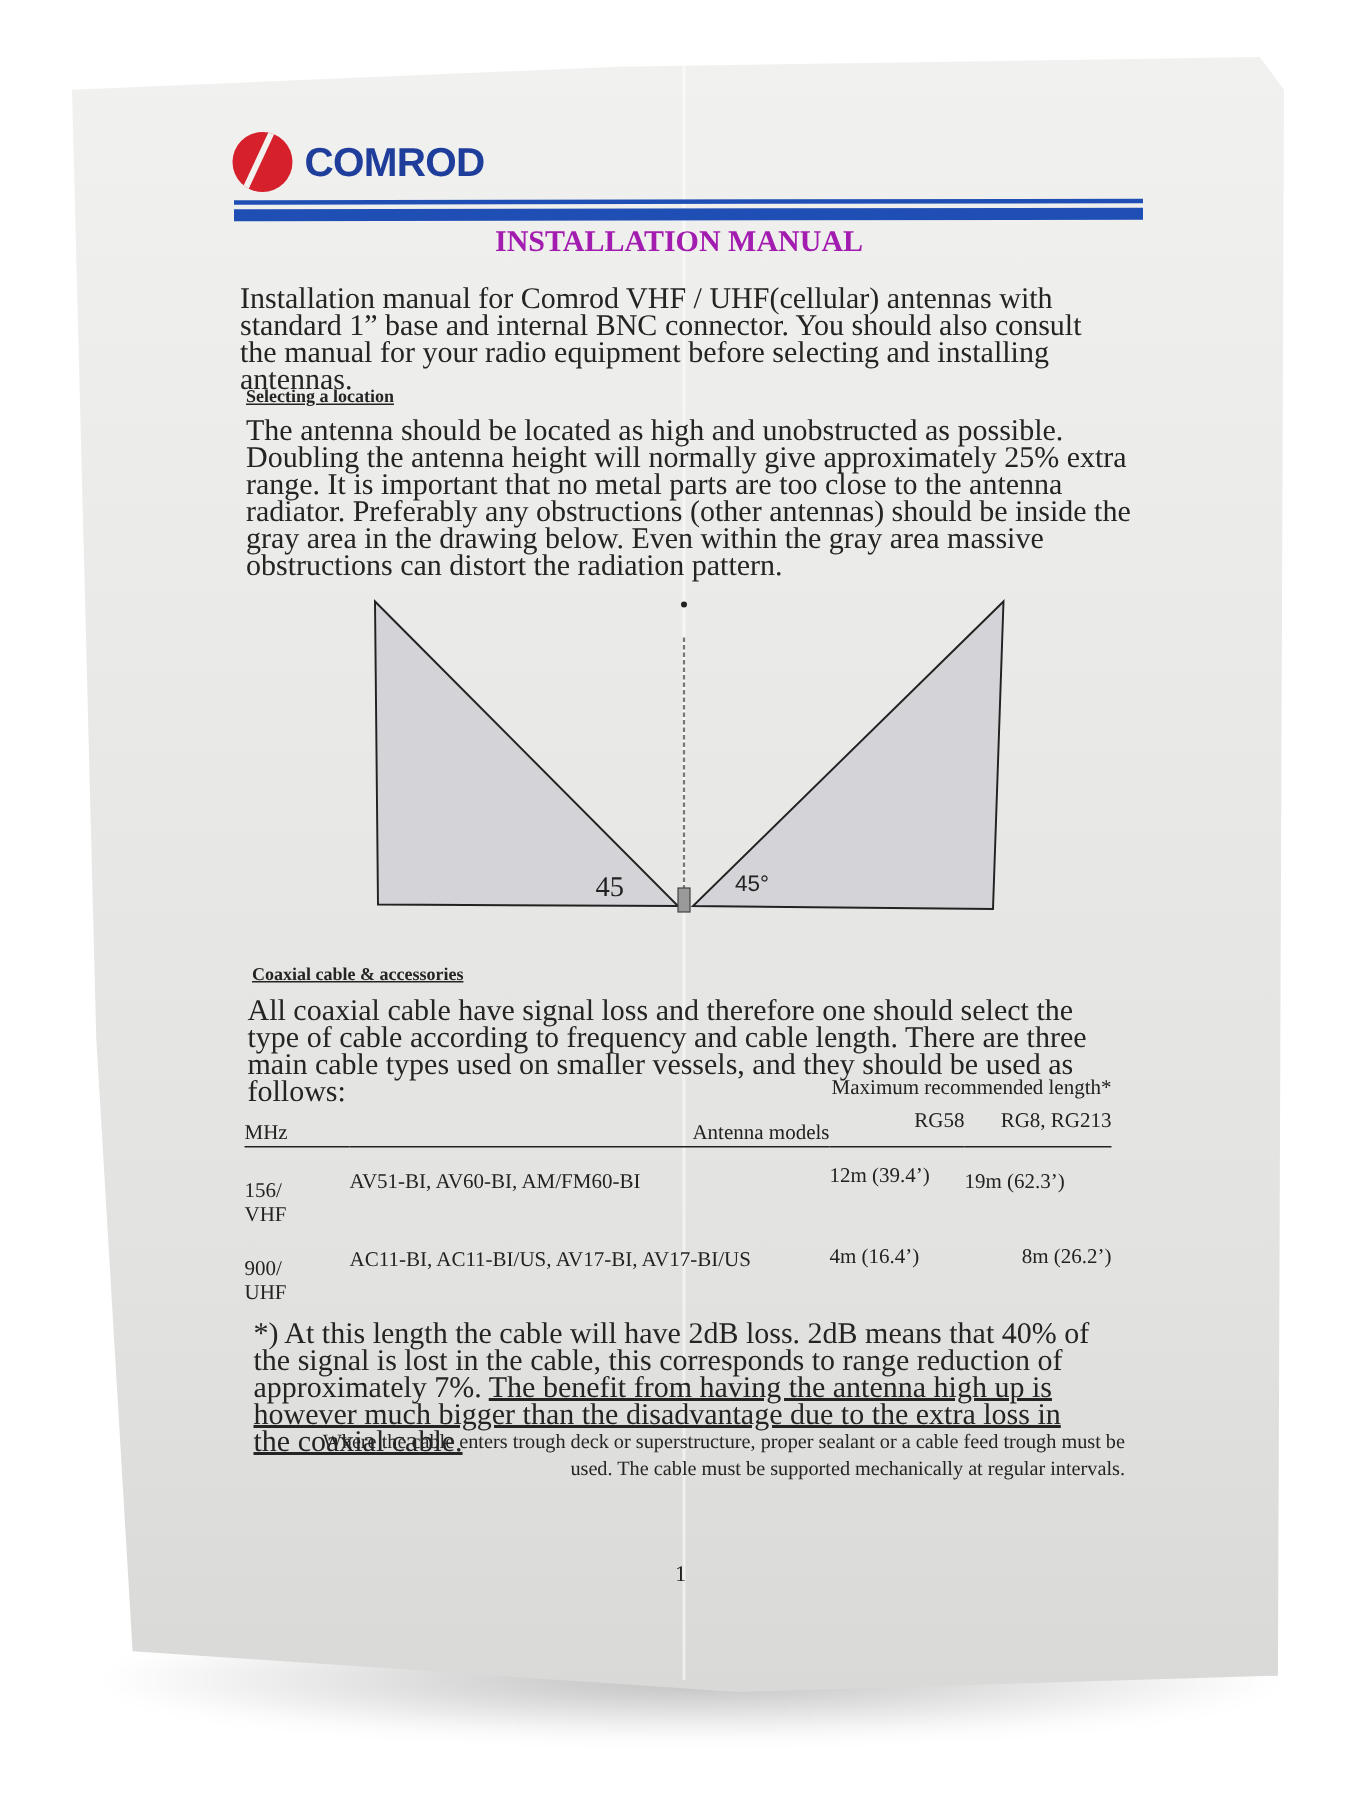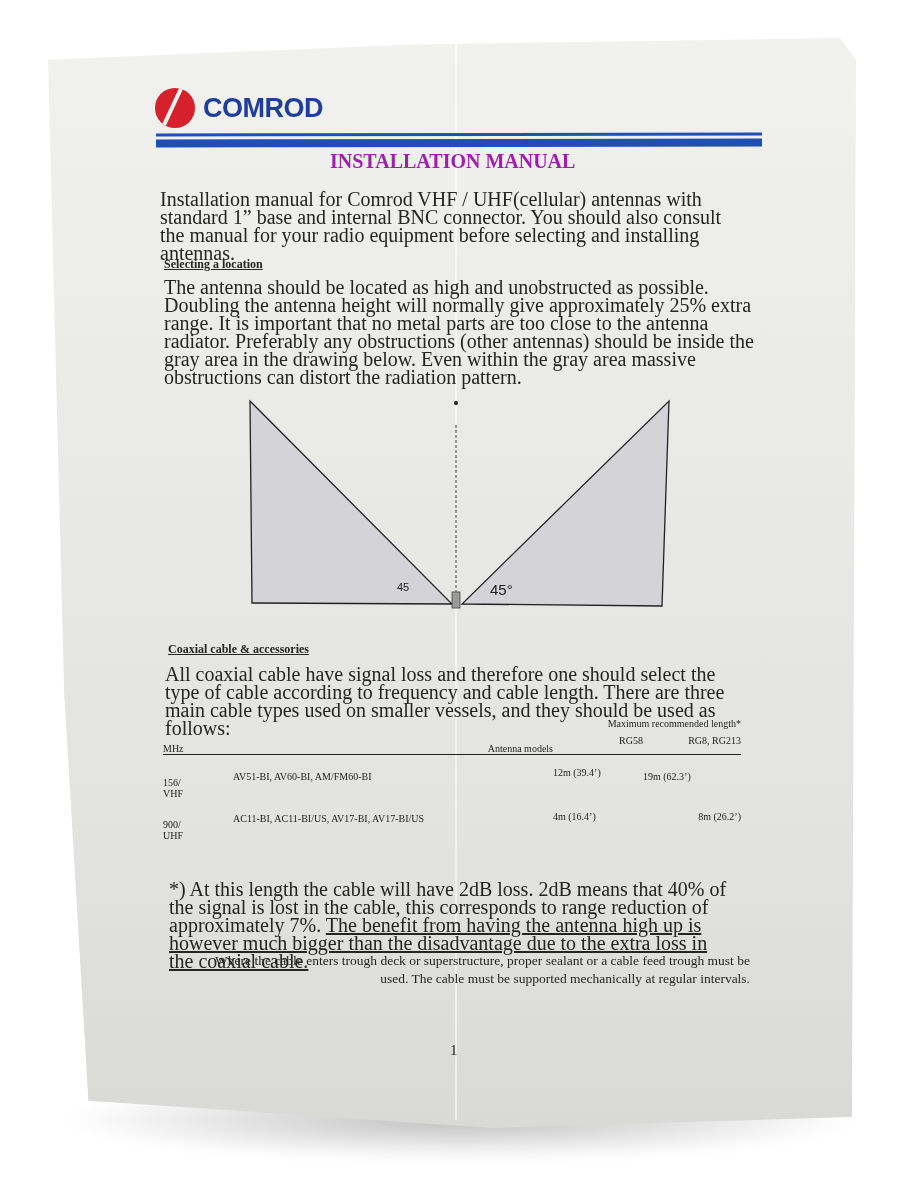--- a/index.html
+++ b/index.html
@@ -45,21 +45,21 @@
   .title {
     position: absolute; left: 330px; top: 150px; font-weight: bold; font-size: 20px; color: #a21caf;
   }
   .block {
     position: absolute; font-size: 20px; line-height: 18px; color: #242424;
   }
   .heading { font-weight: bold; text-decoration: underline; font-size: 12px; }
   .diagram { position: absolute; left: 240px; top: 395px; }
   table.cable {
     position: absolute; left: 163px; top: 718px; width: 578px;
-    border-collapse: collapse; font-size: 10px; color: #222;
+    border-collapse: collapse; font-size: 14px; color: #222;
   }
   table.cable td { padding: 0; vertical-align: top; }
   .footnote u { text-decoration: underline; }
   .page-num { position: absolute; left: 450px; top: 1042px; font-size: 15px; }
 </style>
 </head>
 <body>
 
 <div class="shadow"></div>
 <div class="paper"></div>
@@ -81,21 +81,21 @@
 <div class="block" style="left:164px; top:278px; width:590px;">The antenna should be located as high and unobstructed as possible.  Doubling the antenna height will normally give approximately 25% extra range.  It is important that no metal parts are too close to the antenna radiator.  Preferably any obstructions (other antennas) should be inside the gray area in the drawing below.  Even within the gray area massive obstructions can distort the radiation pattern.</div>
 
 <div class="diagram">
   <svg width="440" height="220" viewBox="0 0 440 220">
     <polygon points="10,6 12,208 212,209" fill="#d3d3d8" stroke="#222" stroke-width="1.3"></polygon>
     <polygon points="429,6 422,211 222,209" fill="#d3d3d8" stroke="#222" stroke-width="1.3"></polygon>
     <line x1="216" y1="30" x2="216" y2="200" stroke="#777" stroke-width="1.5" stroke-dasharray="3,2"></line>
     <circle cx="216" cy="8" r="2" fill="#222"></circle>
     <rect x="212" y="197" width="8" height="16" fill="#9a9a9a" stroke="#444" stroke-width="0.8"></rect>
   </svg>
-  <div style="position:absolute; left:157px; top:186px; font-family:Liberation Sans, sans-serif; font-size:11px;">45</div>
+  <div style="position:absolute; left:157px; top:186px; font-family:Liberation Serif, serif; font-size:19px;">45</div>
   <div style="position:absolute; left:250px; top:186px; font-family:'Liberation Sans',sans-serif; font-size:15px;">45°</div>
 </div>
 
 <div class="block heading" style="left:168px; top:640px;">Coaxial cable &amp; accessories</div>
 
 <div class="block" style="left:165px; top:665px; width:580px;">All coaxial cable have signal loss and therefore one should select the type of cable according to frequency and cable length.  There are three main cable types used on smaller vessels, and they should be used as follows:</div>
 
 <table class="cable">
   <tbody>
       <tr>

